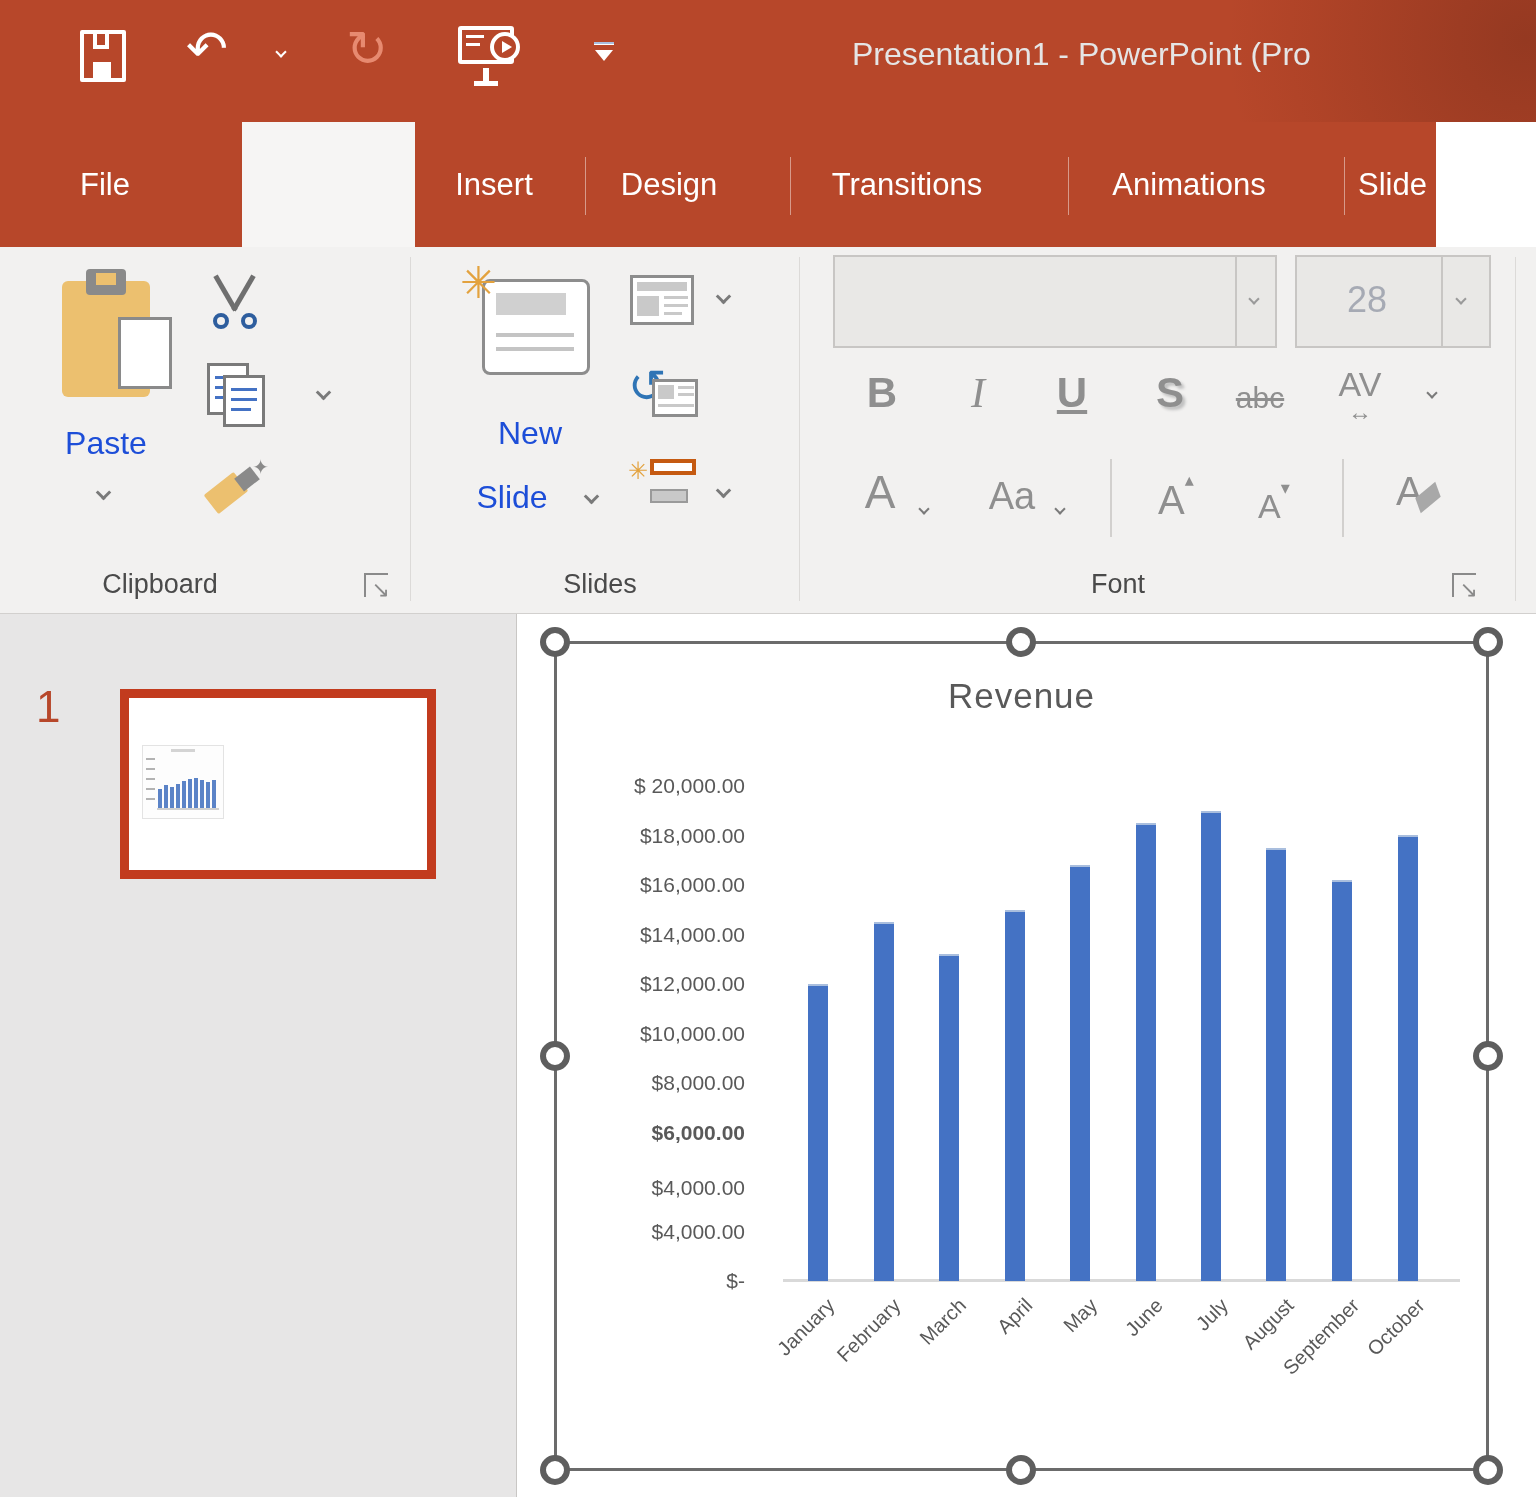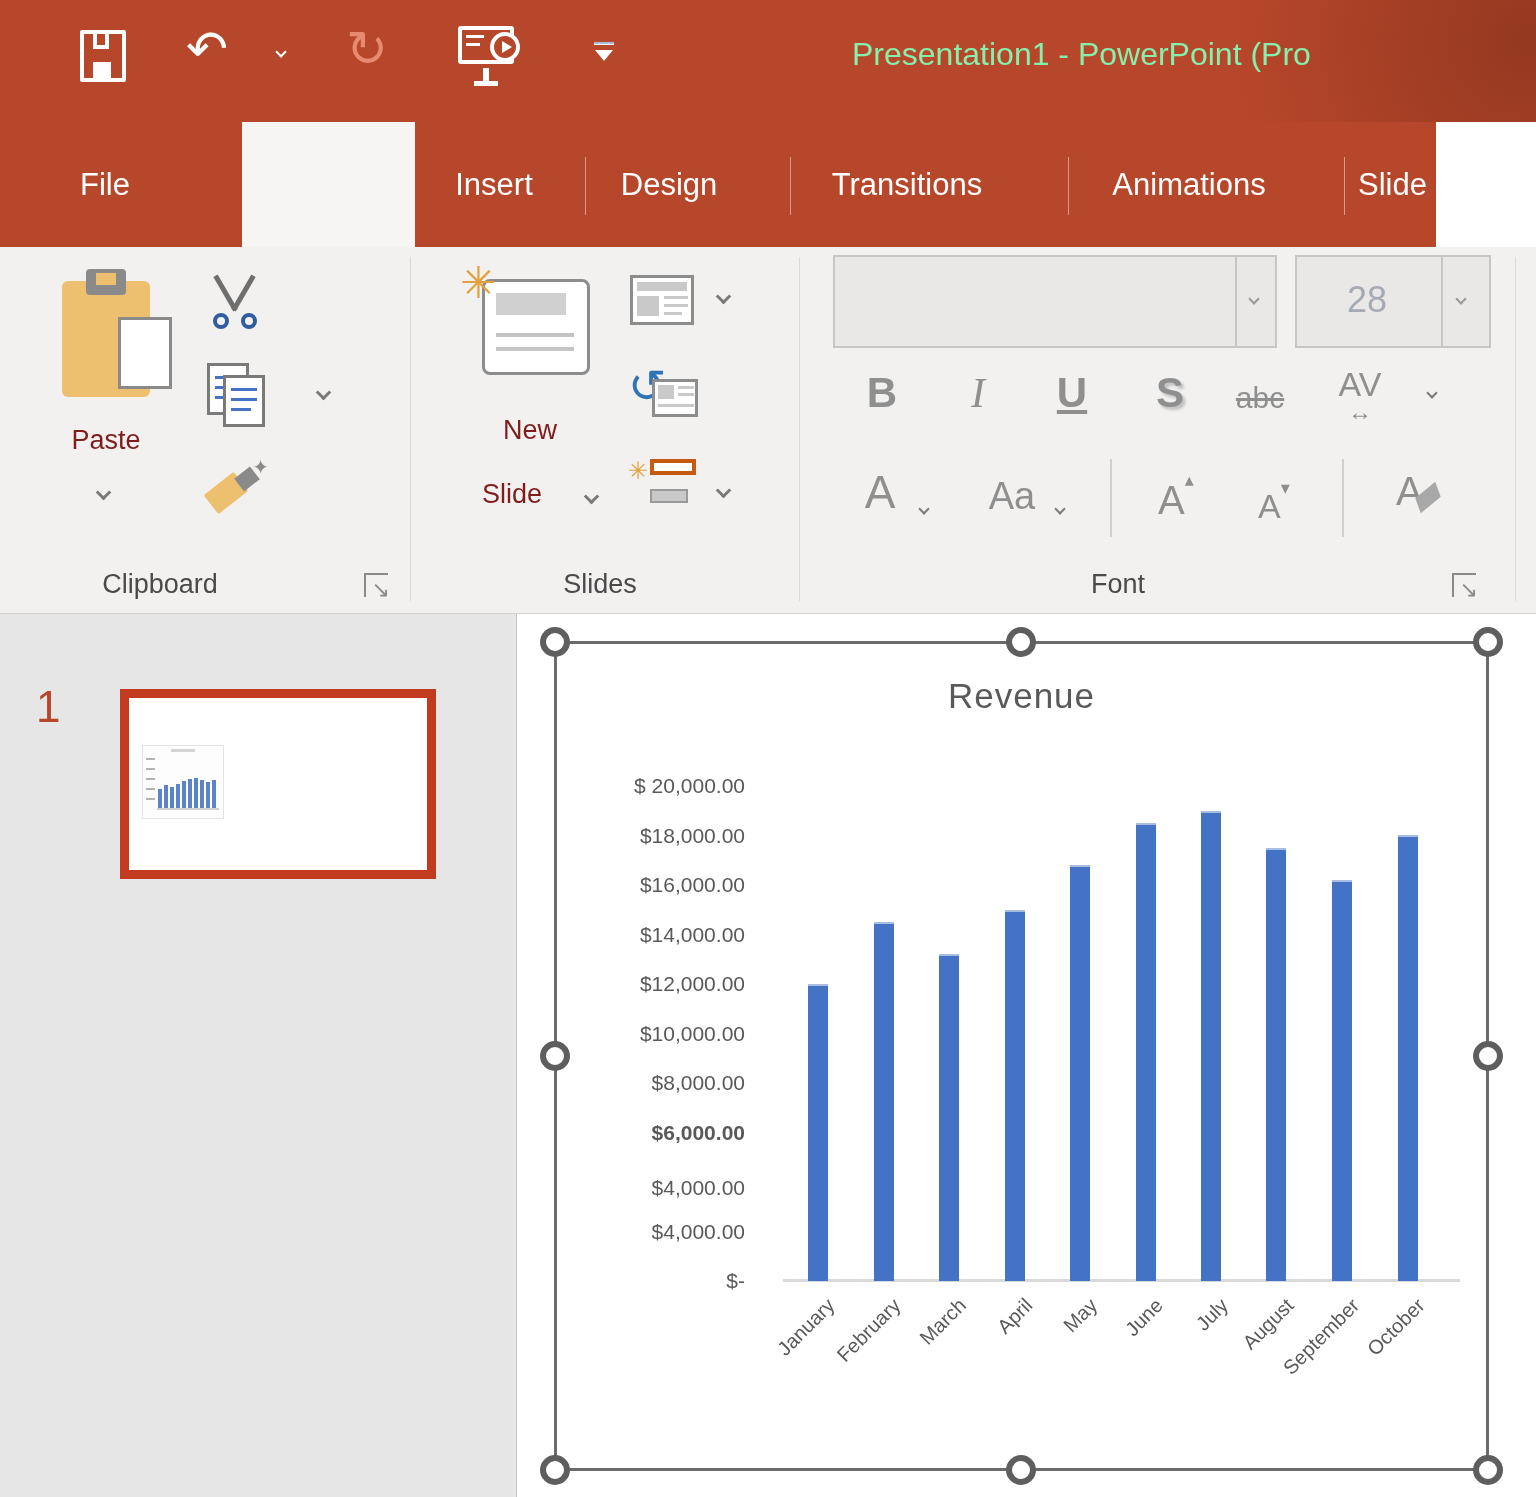--- a/index.html
+++ b/index.html
@@ -25,37 +25,37 @@
   .show-icon .screen { position:absolute; left:0; top:0; width:56px; height:38px; border:4px solid #fff; border-radius:3px; }
   .show-icon .bar1 { position:absolute; left:8px; top:9px; width:18px; height:3px; background:#fff; }
   .show-icon .bar2 { position:absolute; left:8px; top:17px; width:14px; height:3px; background:#fff; }
   .show-icon .play { position:absolute; right:0; top:6px; width:30px; height:30px; border:4px solid #fff; border-radius:50%; background:#b7472a; }
   .show-icon .tri { position:absolute; left:8px; top:5px; width:0; height:0; border-left:10px solid #fff; border-top:6px solid transparent; border-bottom:6px solid transparent; }
   .show-icon .base { position:absolute; left:16px; bottom:0; width:24px; height:5px; background:#fff; }
   .show-icon .stem { position:absolute; left:25px; bottom:4px; width:6px; height:14px; background:#fff; }
   .qat-more { position:absolute; left:592px; top:42px; width:26px; height:26px; color:#fff; }
   .qat-more .bar { position:absolute; left:2px; top:0; width:20px; height:3px; background:#fff; }
   .qat-more .tri { position:absolute; left:3px; top:8px; width:0; height:0; border-top:11px solid #fff; border-left:9px solid transparent; border-right:9px solid transparent; }
-  .win-title { position:absolute; left:852px; top:36px; right:0; color:#86efac; font-size:32px; white-space:nowrap; overflow:hidden; }
+  .win-title { position:absolute; left:852px; top:36px; right:0; color:#e5e5e5; font-size:32px; white-space:nowrap; overflow:hidden; }
 
   
   .tabbar { position:absolute; left:0; top:122px; width:1436px; height:125px; background:#b7472a; }
   .tab { position:absolute; top:0; height:125px; display:flex; align-items:center; color:#fff; font-size:31px; white-space:nowrap; }
   .tab.centered { transform:translateX(-50%); }
   .tab-active-bg { position:absolute; left:242px; top:0; width:173px; height:125px; background:#f6f5f4; }
   .tab.active { color:#b7472a; }
   .tabsep { position:absolute; top:35px; width:1px; height:58px; background:rgba(255,255,255,.45); }
 
   
   .ribbon { position:absolute; left:0; top:247px; width:1536px; height:367px; background:#f2f1f0; border-bottom:1px solid #d2d0ce; }
   .groupsep { position:absolute; top:10px; width:1px; height:344px; background:#dcdad8; }
   .grp-label { position:absolute; font-size:27px; color:#4a4a4a; transform:translateX(-50%); white-space:nowrap; }
   .launcher { position:absolute; width:24px; height:24px; border-left:2px solid #8a8a8a; border-top:2px solid #8a8a8a; }
   .launcher .arr { position:absolute; right:-2px; bottom:-2px; font-size:22px; color:#8a8a8a; line-height:.8; }
-  .ribbon .txt { color:#7f1d1d; font-size:27px; }
+  .ribbon .txt { color:#1d4ed8; font-size:32px; }
   .gchev { color:#7a7a7a; }
 
   
   .clipboard-icon { position:absolute; left:62px; top:22px; width:110px; height:130px; }
   .clipboard-icon .board { position:absolute; left:0; top:12px; width:88px; height:116px; background:#ecc06f; border-radius:6px; }
   .clipboard-icon .clip { position:absolute; left:24px; top:0; width:40px; height:26px; background:#8a8a8a; border-radius:4px; }
   .clipboard-icon .clip2 { position:absolute; left:34px; top:4px; width:20px; height:12px; background:#ecc06f; }
   .clipboard-icon .paper { position:absolute; left:56px; top:48px; width:54px; height:72px; background:#fff; border:3px solid #8a8a8a; }
   .scissors { position:absolute; width:60px; height:64px; }
   .scissors .b1 { position:absolute; left:18px; top:0; width:5px; height:40px; background:#6f6f6f; transform:rotate(-30deg); }

